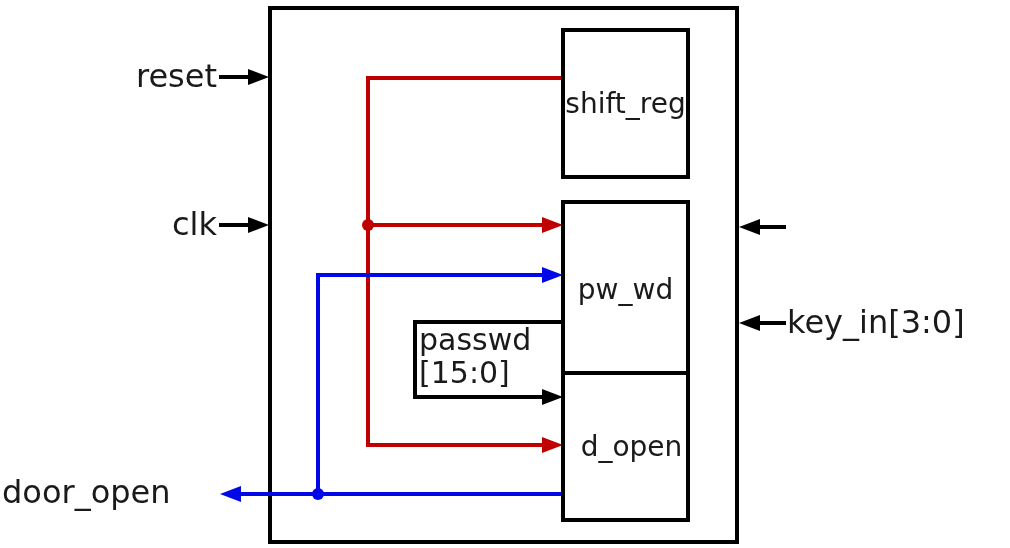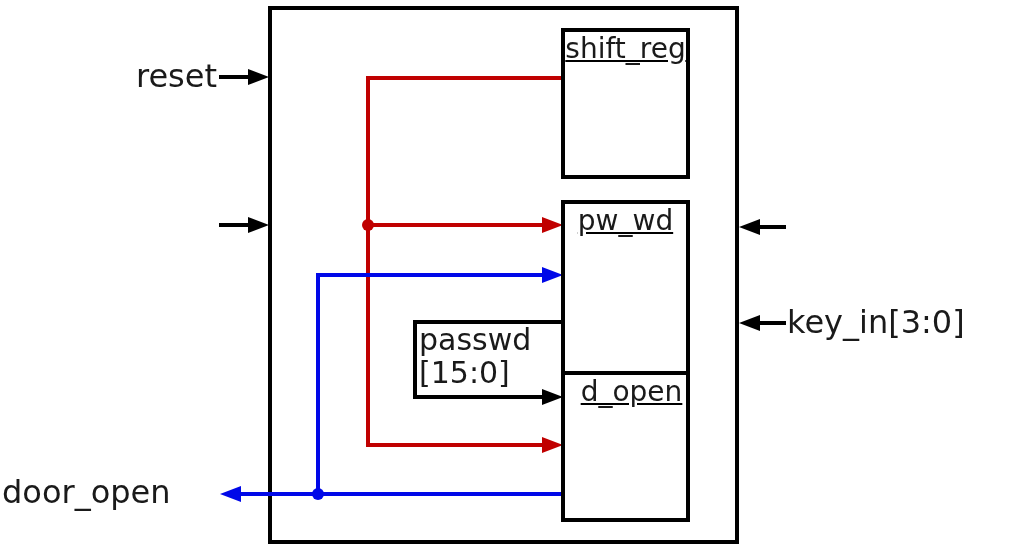--- a/index.html
+++ b/index.html
@@ -14,21 +14,21 @@
     position:absolute;
     border:4px solid var(--black,#000000);
     box-sizing:border-box;
     background:transparent;
   }
   .block{
     position:absolute;
     border:4px solid var(--black,#000000);
     box-sizing:border-box;
     background:#ffffff;
-    display:flex;align-items:flex-start;justify-content:center;text-decoration:underline;
+    display:flex;align-items:center;justify-content:center;
   }
   .block-label{
     font-size:28px;color:#1a1a1a;letter-spacing:0px;white-space:nowrap;
   }
   .hl,.vl{position:absolute;}
   .hl{height:4px;}
   .vl{width:4px;}
   .c-red{background:var(--red,#c00000);}
   .c-blue{background:var(--blue,#0000e8);}
   .c-black{background:var(--black,#000000);}
@@ -98,20 +98,21 @@
     <span class="block-label">pw_wd</span>
   </div>
   <div class="block" style="left:561px;top:371px;width:129px;height:151px;padding-left:12px;">
     <span class="block-label">d_open</span>
   </div>
 
   <div class="port-label right-align" style="left:80px;top:77px;width:137px;">reset</div>
   <div class="hl c-black" style="left:219px;top:75px;width:31px;"></div>
   <div class="arr-right" style="left:248px;top:69px;"></div>
 
+  <div class="port-label right-align" style="left:80px;top:225px;width:137px;">clk</div>
   <div class="hl c-black" style="left:219px;top:223px;width:31px;"></div>
   <div class="arr-right" style="left:248px;top:217px;"></div>
 
   <div class="arr-left" style="left:739px;top:219px;"></div>
   <div class="hl c-black" style="left:758px;top:225px;width:28px;"></div>
 
   <div class="arr-left" style="left:739px;top:315px;"></div>
   <div class="hl c-black" style="left:758px;top:321px;width:28px;"></div>
   <div class="port-label" style="left:787px;top:323px;">key_in[3:0]</div>
 

